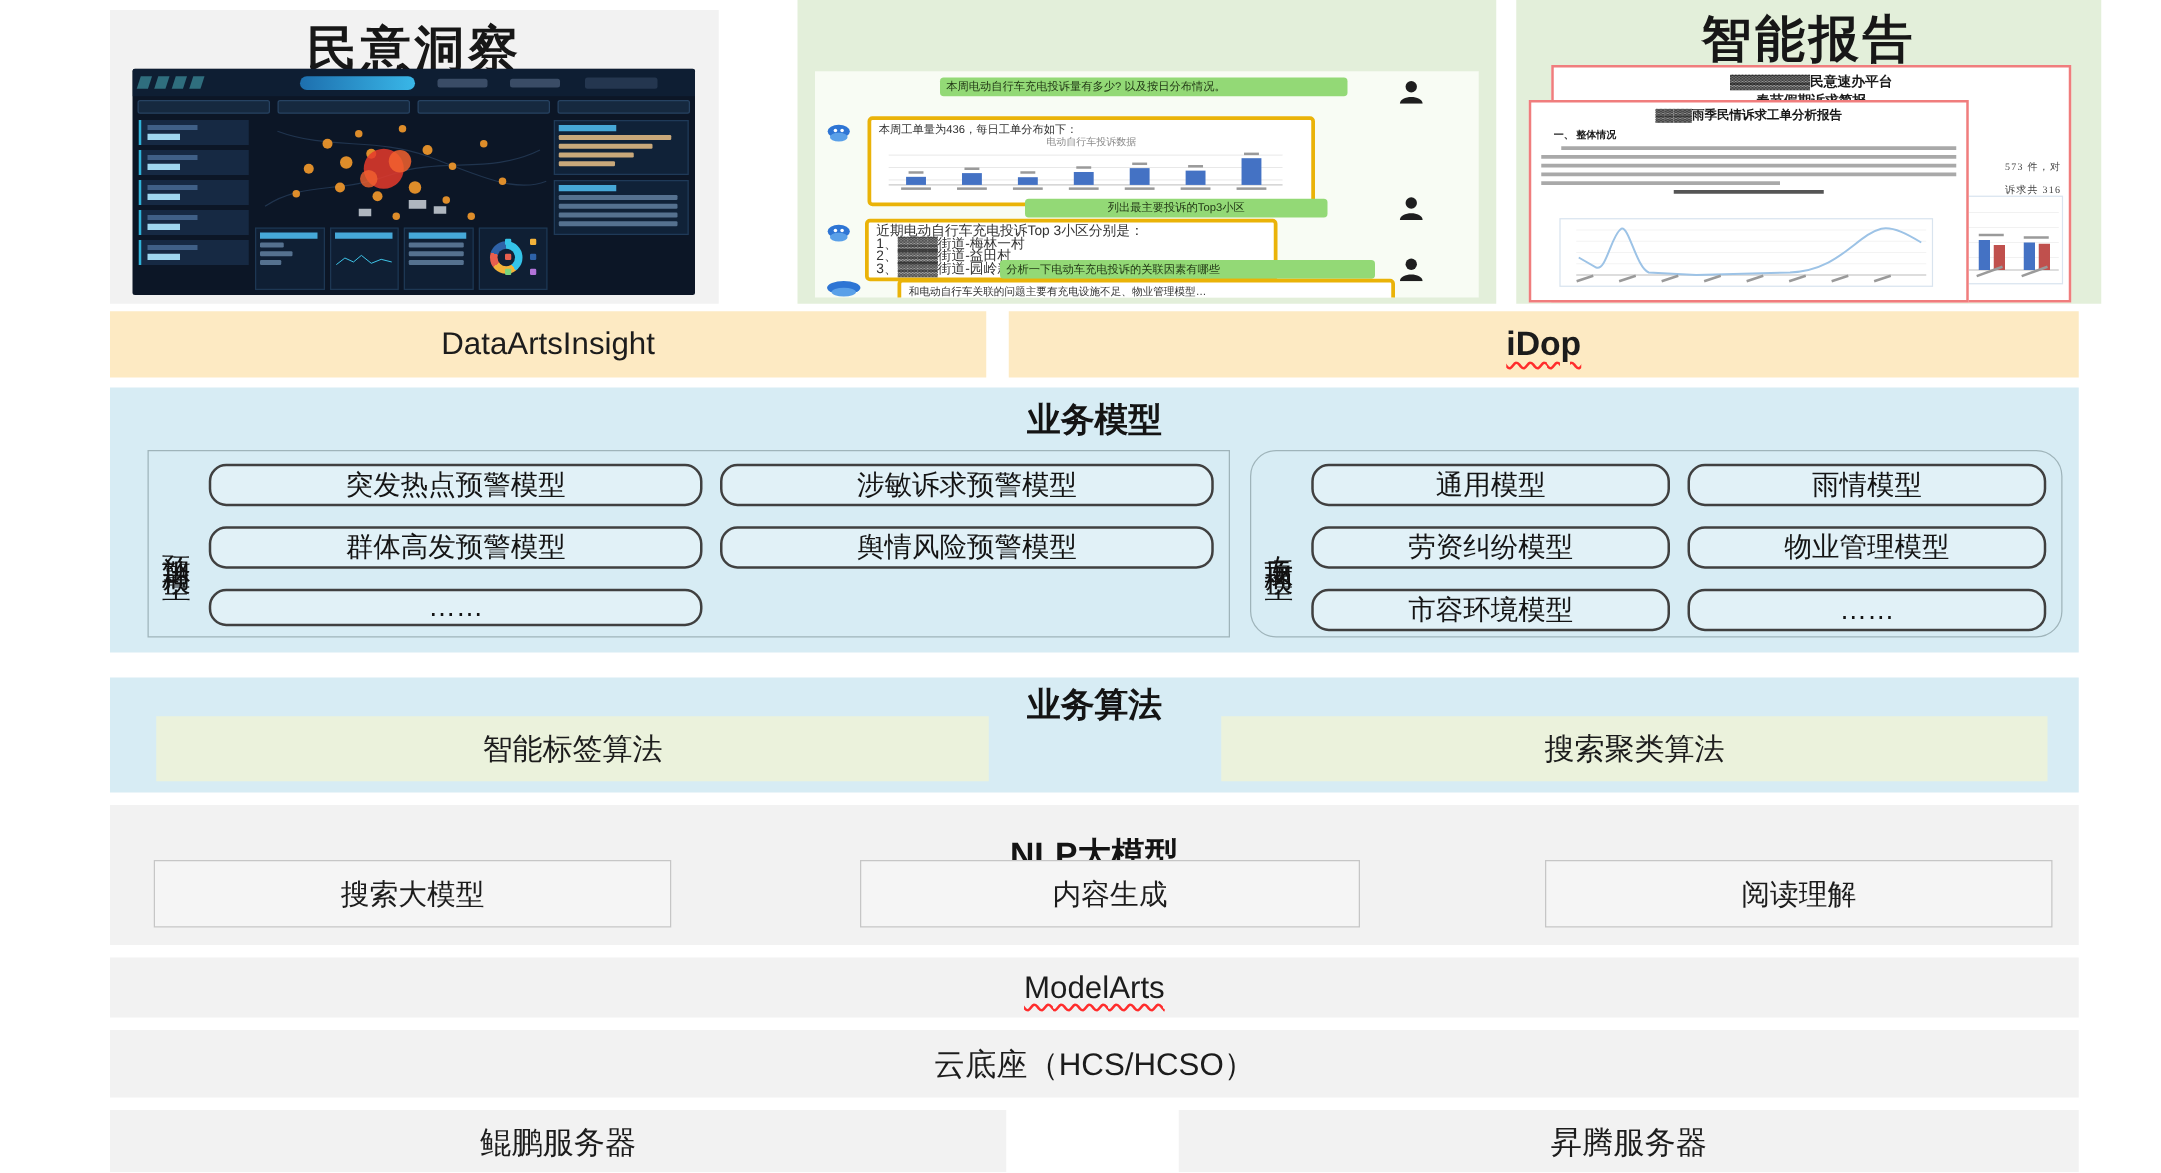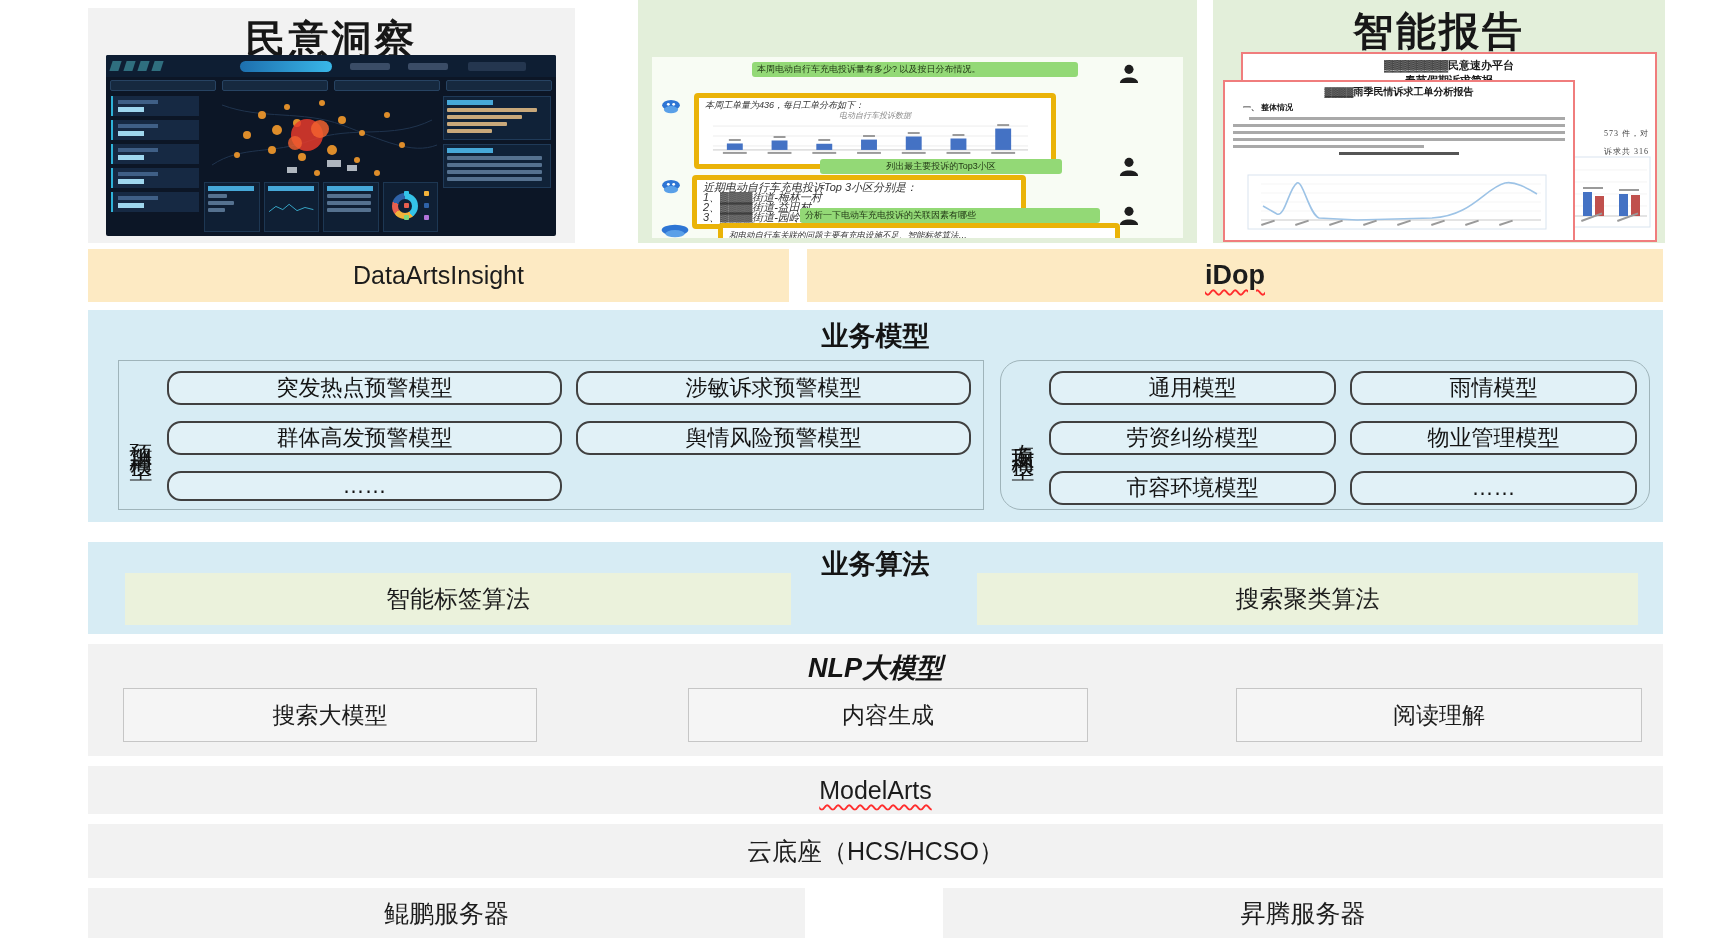--- a/index.html
+++ b/index.html
@@ -6,21 +6,21 @@
   body{font-family:"Liberation Sans","DejaVu Sans",sans-serif;color:#1a1a1a;}
   #stage{position:relative;width:1729px;height:938px;background:#ffffff;overflow:hidden;}
   .abs{position:absolute;}
   .flexc{display:flex;align-items:center;justify-content:center;}
 
   
   .panel-title{position:absolute;left:0;right:0;top:4px;text-align:center;
     font-size:40px;font-weight:700;letter-spacing:3px;color:#171717;}
   #panel-insight{left:88px;top:8px;width:487px;height:235px;background:#f2f2f2;}
   #panel-ask{left:638px;top:0;width:559px;height:243px;background:#e3efda;}
-  #panel-report{left:1213px;top:0;width:452px;height:243px;background:#e3efda;}
+  #panel-report{left:1213px;top:0;width:452px;height:243px;background:#e3efda;padding-left:16px;}
 
   
   #dash{left:18px;top:47px;width:450px;height:181px;background:#0c1626;border-radius:2px;overflow:hidden;}
   .dash-head{position:absolute;left:0;top:0;right:0;height:22px;background:#0e1e33;display:flex;align-items:center;}
   .brand-bar{width:9px;height:10px;background:#2f6e7e;margin-left:5px;transform:skewX(-18deg);}
   .pill{width:92px;height:11px;border-radius:6px;background:linear-gradient(90deg,#1d6fae,#39b7e8);margin-left:78px;}
   .head-chip{width:40px;height:7px;background:#3a4c66;border-radius:2px;margin-left:18px;}
   .time-chip{width:58px;height:9px;background:#24364f;border-radius:2px;margin-left:20px;}
   .filter-row{position:absolute;left:4px;top:25px;right:4px;height:11px;display:flex;gap:6px;}
   .filter-row div{flex:1;height:9px;background:#16293f;border:1px solid #274362;border-radius:2px;}
@@ -37,22 +37,22 @@
   .bp{flex:1;background:rgba(16,32,54,.9);border:1px solid #1d3753;position:relative;padding:3px;}
   .donut{position:absolute;left:8px;top:10px;width:26px;height:26px;border-radius:50%;
     background:conic-gradient(#34c3e8 0 40%,#f2b23a 40% 65%,#e85f4e 65% 80%,#2e62a8 80% 100%);}
   .donut::after{content:"";position:absolute;left:6px;top:6px;width:14px;height:14px;border-radius:50%;background:#102036;}
   .legend-dot{position:absolute;width:5px;height:5px;border-radius:1px;}
 
   
   #chat{left:14px;top:57px;width:531px;height:181px;background:#f8fcf4;overflow:hidden;}
   .bubble{position:absolute;background:#93d976;border-radius:3px;padding:2px 5px;
     font-size:9px;line-height:11px;color:#233a17;}
-  .card{position:absolute;background:#ffffff;border:5px solid #eab308;border-radius:4px;
-    padding:2px 6px;font-size:9px;line-height:11px;color:#333;font-style:italic;}
+  .card{position:absolute;background:#ffffff;border:3px solid #eab308;border-radius:4px;
+    padding:2px 6px;font-size:9px;line-height:11px;color:#333;}
   .user-avatar{position:absolute;width:22px;height:20px;}
   .ai-avatar{position:absolute;width:22px;height:16px;}
   .mini-chart-title{font-size:8px;color:#8a8a8a;text-align:center;line-height:9px;}
 
   
   .doc{position:absolute;background:#ffffff;border:2px solid #f07d7d;overflow:hidden;}
   .doc-serif{font-family:"Liberation Serif","DejaVu Serif",serif;}
   .doc-line{height:3px;background:#8c8c8c;opacity:.75;margin:4px 8px;}
   .frag{position:absolute;font-size:8px;color:#444;font-family:"Liberation Serif","DejaVu Serif",serif;letter-spacing:1px;}
 
@@ -299,21 +299,21 @@
       <div class="bubble" style="left:148px;top:151px;width:290px;text-align:left;">分析一下电动车充电投诉的关联因素有哪些</div>
       <svg class="user-avatar" style="left:466px;top:148px;" viewBox="0 0 24 22">
         <circle cx="12" cy="7" r="5" fill="#1e1e1e"></circle>
           <path d="M2,22 C2,14 22,14 22,22 Z" fill="#1e1e1e"></path>
       </svg>
 
       <svg class="ai-avatar" style="left:6px;top:166px;width:34px;" viewBox="0 0 34 18">
         <ellipse cx="17" cy="8" rx="15" ry="6" fill="#2e75d4"></ellipse>
         <ellipse cx="17" cy="12" rx="11" ry="4" fill="#5aa0e8"></ellipse>
       </svg>
-      <div class="card" style="left:66px;top:166px;width:380px;height:12px;font-size:8.5px;line-height:11px;">和电动自行车关联的问题主要有充电设施不足、智能标签算法…</div>
+      <div class="card" style="left:66px;top:166px;width:380px;height:12px;font-size:8.5px;line-height:11px;">和电动自行车关联的问题主要有充电设施不足、物业管理模型…</div>
     </div>
   </div>
 
   <div id="panel-report" class="abs">
     <div class="panel-title">智能报告</div>
 
     <div class="doc doc-serif" style="left:28px;top:52px;width:412px;height:186px;">
       <div style="text-align:center;font-weight:700;font-size:11px;margin-top:4px;">▓▓▓▓▓▓▓▓民意速办平台</div>
       <div style="text-align:center;font-weight:700;font-size:11px;">春节假期诉求简报</div>
       <div style="text-align:center;font-size:8px;color:#333;">（2024 年 2 月 9 日至 17 日）</div>
@@ -414,21 +414,21 @@
     <div class="sec-title" style="top:4px;">业务算法</div>
     <div id="algo-1" class="gbar flexc">
       <span>智能标签算法</span>
     </div>
     <div id="algo-2" class="gbar flexc">
       <span>搜索聚类算法</span>
     </div>
   </div>
 
   <div id="sec-nlp" class="abs">
-    <div class="sec-title" style="top:6px;font-style:italic;">NLP大模型</div>
+    <div class="sec-title" style="top:22px;">NLP大模型</div>
     <div id="nbox-1" class="nbox">搜索大模型</div>
     <div id="nbox-2" class="nbox">内容生成</div>
     <div id="nbox-3" class="nbox">阅读理解</div>
   </div>
 
   <div id="bar-modelarts" class="abs flexc gray-bar">
     <span class="wavy">ModelArts</span>
   </div>
   <div id="bar-cloud" class="abs flexc gray-bar">
     <span>云底座（HCS/HCSO）</span>

